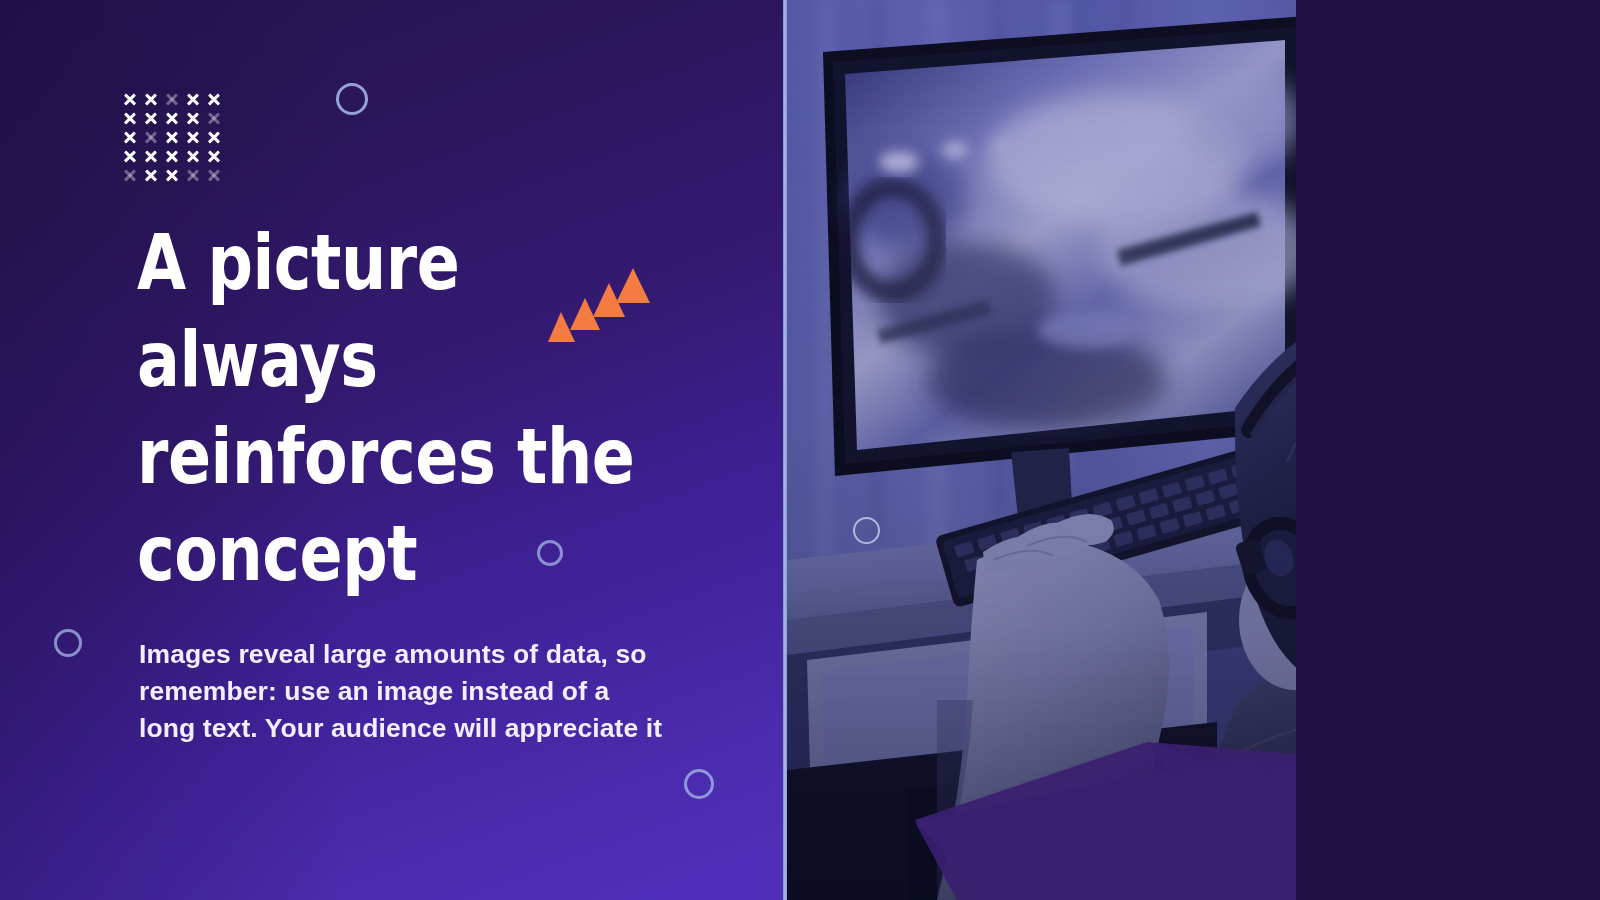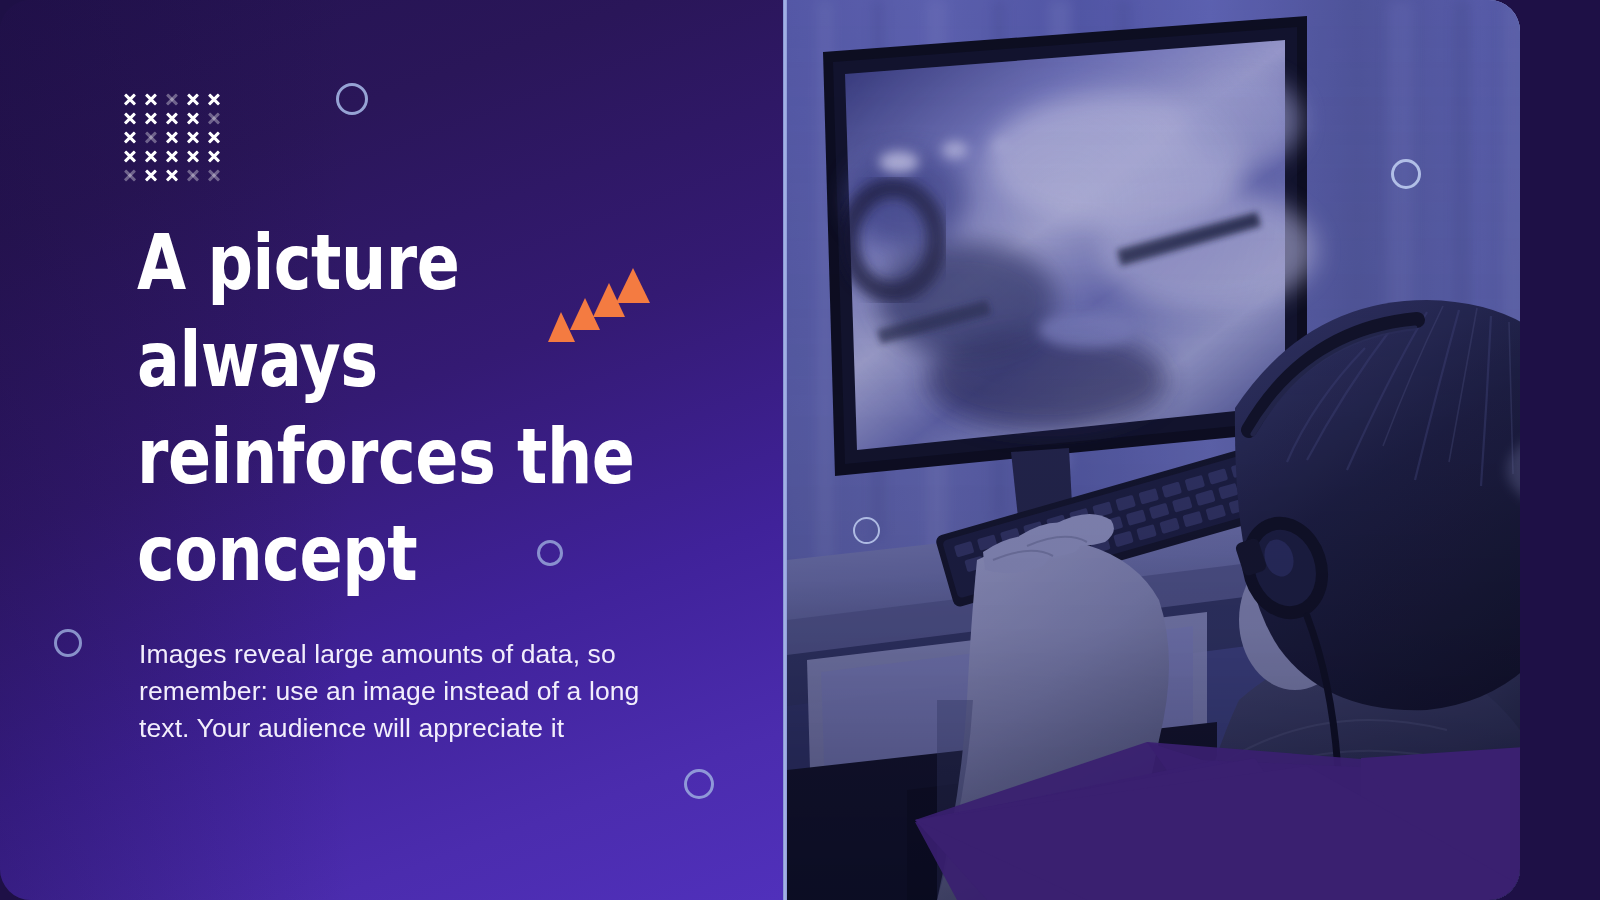--- a/index.html
+++ b/index.html
@@ -5,23 +5,22 @@
 <style>
   * { margin:0; padding:0; box-sizing:border-box; }
   html, body {
     width:1600px; height:900px;
     overflow:hidden;
     background:#1e1046;
     font-family:"Liberation Sans", sans-serif;
   }
   #slide {
     position:relative;
-    width:1520px; height:900px;
+    width:1296px; height:900px;
     overflow:hidden;
-    border-radius:31px;
   }
 
   
   #left-panel {
     position:absolute;
     left:0; top:0;
     width:783px; height:900px;
     background:linear-gradient(160deg,
         #241351 0%,
         #2a1659 20%,
@@ -80,21 +79,21 @@
     z-index:5;
   }
 
   
   #body-copy {
     position:absolute;
     left:139px; top:636px;
     width:530px;
     color:#f2eefc;
     font-family:"Liberation Sans", sans-serif;
-    font-weight:400;
+    font-weight:700;
     font-size:26.5px;
     line-height:37px;
     letter-spacing:.1px;
     z-index:5;
   }
 
   
   #triangles { position:absolute; left:0; top:0; width:783px; height:900px; z-index:5; pointer-events:none; }
 
   

